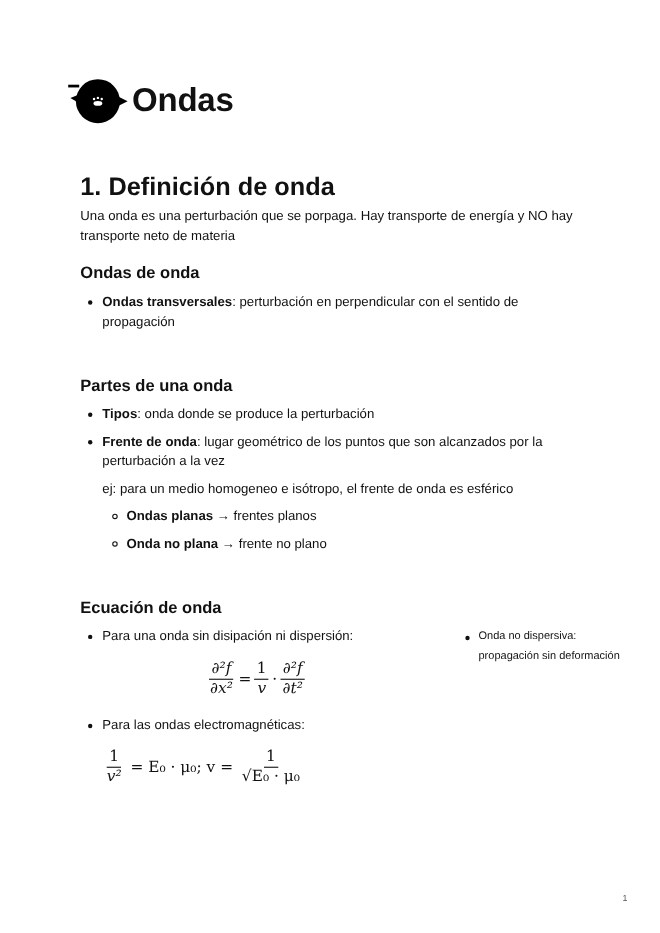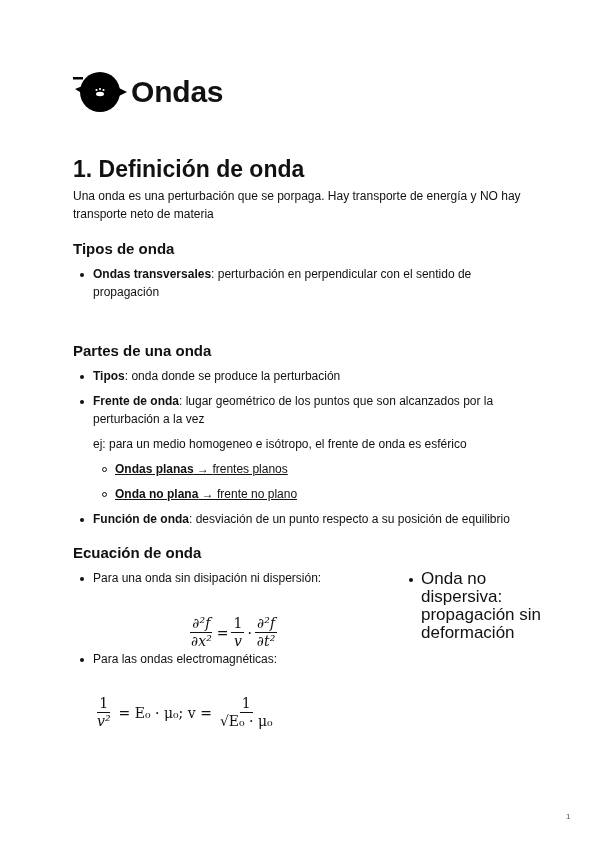--- a/index.html
+++ b/index.html
@@ -1,38 +1,38 @@
 <!DOCTYPE html>
 <html><head>
   <meta charset="utf-8">
   <style>
     html, body { margin:0; padding:0; background:#fff; }
     body { width:600px; height:848px; position:relative; overflow:hidden;
            font-family:"Liberation Sans", sans-serif; color:#111; }
-    .page-title { position:absolute; left:71px; top:66px; height:52px; display:flex; align-items:center; }
+    .page-title { position:absolute; left:60px; top:66px; height:52px; display:flex; align-items:center; }
     .page-title .icon { width:58px; height:54px; margin-right:2px; }
     .page-title .t { font-size:30px; font-weight:bold; letter-spacing:-0.2px; }
     h1 { position:absolute; left:73px; top:156px; margin:0; font-size:23px; font-weight:bold; }
     .intro { position:absolute; left:73px; top:187px; width:460px; font-size:12px; line-height:18px; margin:0; }
     h3 { margin:0; font-size:15px; font-weight:bold; position:absolute; left:73px; }
     ul { margin:0; padding:0; list-style:none; }
     .blist { position:absolute; left:73px; width:440px; font-size:12px; line-height:18px; }
     .blist li { position:relative; padding-left:20px; margin-bottom:7px; }
     .blist li::before { content:""; position:absolute; left:7px; top:8px; width:4px; height:4px; border-radius:50%; background:#111; }
-    .blist li.sub { padding-left:42px;text-decoration:underline; }
+    .blist li.sub { padding-left:42px; }
     .blist li.sub::before { left:29px; top:7px; width:3px; height:3px; background:#fff; border:1px solid #111; }
     .blist li.note { padding-left:20px; }
     .blist li.note::before { display:none; }
     b { font-weight:bold; }
     .math { font-family:"DejaVu Serif", serif; font-size:14px; display:inline-flex; align-items:center; }
-    .frac { display:inline-flex; flex-direction:column; align-items:center; margin:15px 3px; }
+    .frac { display:inline-flex; flex-direction:column; align-items:center; margin:0 3px; }
     .frac .n { border-bottom:1px solid #111; padding:0 2px; line-height:17px; }
     .frac .d { padding:0 2px; line-height:17px; }
     .i { font-style:italic; }
-    .side { position:absolute; left:401px; top:570px; width:150px; font-size:17px; line-height:18px; }
+    .side { position:absolute; left:415px; top:570px; width:150px; font-size:10px; line-height:18px; }
     .side li { position:relative; padding-left:20px; margin-bottom:7px; }
     .side li::before { content:""; position:absolute; left:8px; top:8px; width:4px; height:4px; border-radius:50%; background:#111; }
     .pagenum { position:absolute; left:566px; top:812px; font-size:8px; color:#555; }
   </style>
 </head>
 <body>
 
 <div class="page-title">
   <svg class="icon" viewBox="0 0 58 54">
     <rect x="2" y="12" width="10" height="2.5" fill="#000"></rect>
@@ -43,33 +43,32 @@
     <circle cx="25.5" cy="25" r="1.1" fill="#fff"></circle>
     <circle cx="29" cy="24" r="1.1" fill="#fff"></circle>
     <circle cx="32.5" cy="25" r="1.1" fill="#fff"></circle>
   </svg>
   <span class="t">Ondas</span>
 </div>
 
 <h1>1. Definición de onda</h1>
 <p class="intro">Una onda es una perturbación que se porpaga. Hay transporte de energía y NO hay transporte neto de materia</p>
 
-<h3 style="top:240px">Tipos de onda</h3>
+<h3 style="top:240px">Ondas de onda</h3>
 <ul class="blist" style="top:265px">
   <li><b>Ondas transversales</b><span>: perturbación en perpendicular con el sentido de propagación</span></li>
 </ul>
 
 <h3 style="top:342px">Partes de una onda</h3>
 <ul class="blist" style="top:367px">
   <li><b>Tipos</b><span>: onda donde se produce la perturbación</span></li>
   <li><b>Frente de onda</b><span>: lugar geométrico de los puntos que son alcanzados por la perturbación a la vez</span></li>
   <li class="note">ej: para un medio homogeneo e isótropo, el frente de onda es esférico</li>
   <li class="sub"><b>Ondas planas</b><span> → </span><span>frentes planos</span></li>
   <li class="sub"><b>Onda no plana</b><span> → </span><span>frente no plano</span></li>
-  <li><b>Función de onda</b><span>: desviación de un punto respecto a su posición de equilibrio</span></li>
 </ul>
 
 <h3 style="top:544px">Ecuación de onda</h3>
 <ul class="blist" style="top:569px; width:300px">
   <li>Para una onda sin disipación ni dispersión:</li>
 </ul>
 <div class="math" style="position:absolute; left:186px; top:600px">
   <span class="frac">
       <span class="n i">∂²f</span>
       <span class="d i">∂x²</span>

